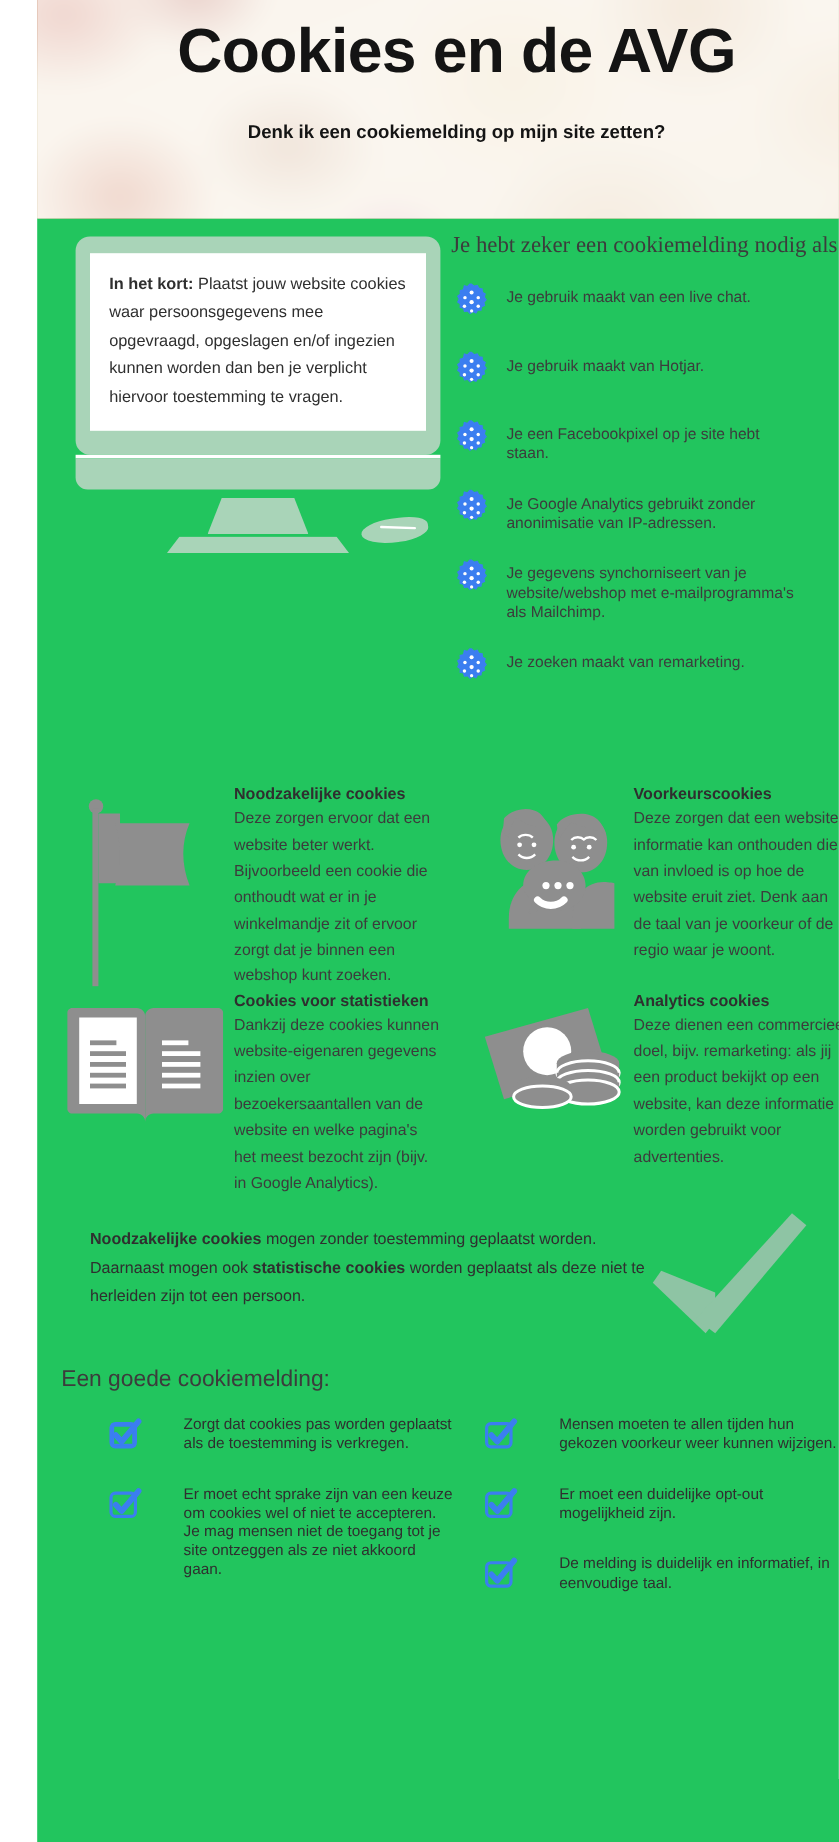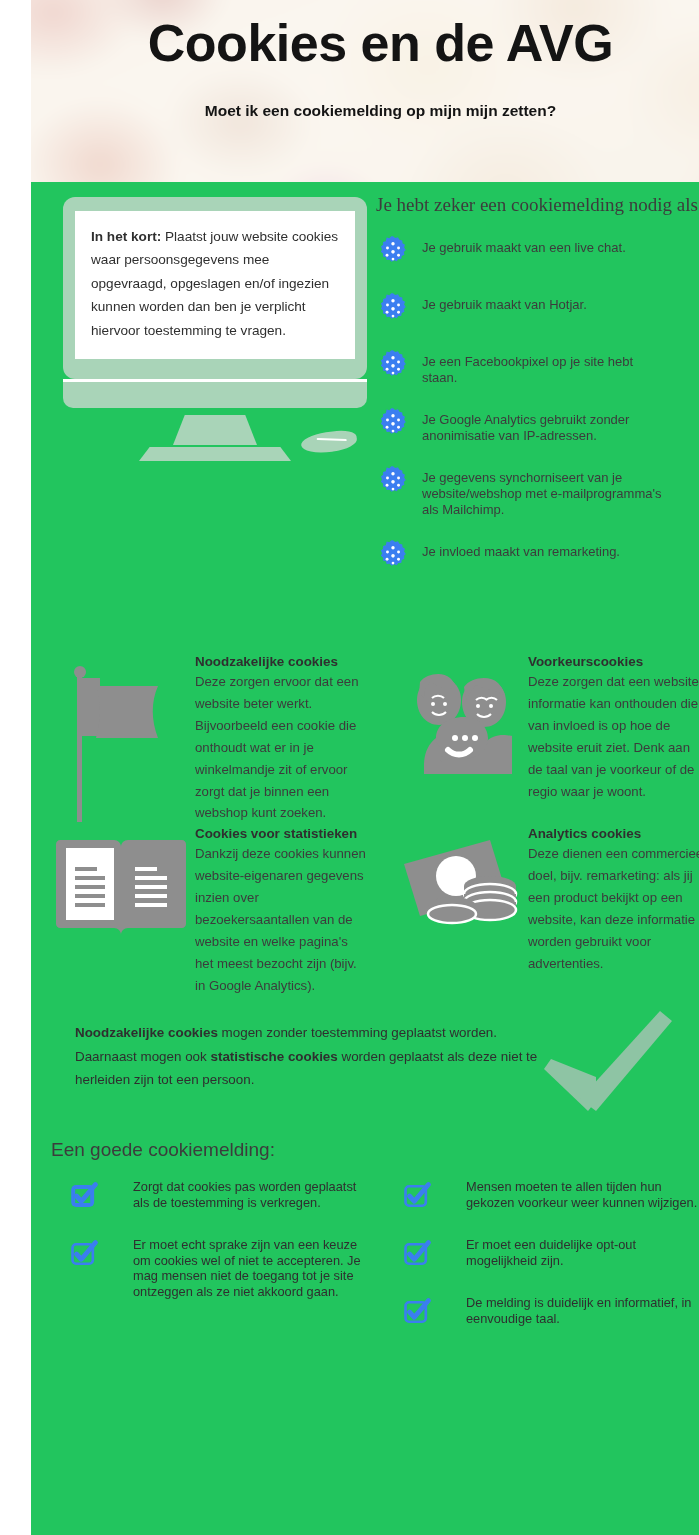--- a/index.html
+++ b/index.html
@@ -195,21 +195,21 @@
   
   .good { position: relative; padding-top: 2px; }
   .good-title {
     font-size: 19px;
     color: #3c3c3c;
     padding-left: 20px;
     margin-bottom: 18px;
   }
   .good-cols { display: flex; }
   .good-col { width: 349px; }
-  .good-col.left { padding-left: 38px; }
+  .good-col.left { padding-left: 58px; }
   .good-col.right { padding-left: 22px; }
   .good-item { display: flex; align-items: flex-start; margin-bottom: 26px; }
   .good-item .chk { flex: 0 0 64px; padding-top: 2px; }
   .good-item p {
     font-size: 12.8px;
     line-height: 1.24;
     color: #2f2f2f;
     max-width: 238px;
   }
   .chkbox svg { display: block; width: 30px; height: 30px; }
@@ -217,21 +217,21 @@
 </head>
 <body>
 
 <div class="page">
 
   <div class="header">
     <div class="hdr-photo"></div>
     <div class="hdr-veil"></div>
     <div class="hdr-inner">
       <div class="hdr-title">Cookies en de AVG</div>
-      <div class="hdr-sub">Moet ik een cookiemelding op mijn mijn zetten?</div>
+      <div class="hdr-sub">Denk ik een cookiemelding op mijn site zetten?</div>
     </div>
   </div>
 
   <div class="sec1">
 
     <div class="monitor">
       <div class="mon-body">
         <div class="mon-screen">
           <p>
             <b>In het kort:</b><span> Plaatst jouw website cookies waar persoonsgegevens mee opgevraagd, opgeslagen en/of ingezien kunnen worden dan ben je verplicht hiervoor toestemming te vragen.</span>
@@ -335,21 +335,21 @@
             <path fill="#3b7ef0" d="M20 2.6l2.6 2.1 3.3-.8 1.6 3 3.4.6.3 3.4 2.9 1.8-1.1 3.2 2 2.8-2.3 2.5.7 3.3-3.1 1.4-.6 3.4-3.4.1-1.9 2.8-3.1-1.3-2.9 1.8-2.4-2.4-3.4.3-1.1-3.2-3.3-.9.2-3.4-2.7-2.1 1.5-3.1-1.5-3.1 2.7-2.1-.2-3.4 3.3-.9L12.5 4l3.2 1 2.3-2.4z"></path>
             <circle cx="20" cy="11.5" r="2.0" fill="#fff"></circle>
             <circle cx="13.5" cy="16.5" r="1.7" fill="#fff"></circle>
             <circle cx="26.5" cy="16.5" r="1.7" fill="#fff"></circle>
             <circle cx="20" cy="21" r="2.1" fill="#fff"></circle>
             <circle cx="13" cy="25" r="1.7" fill="#fff"></circle>
             <circle cx="26.5" cy="25" r="1.7" fill="#fff"></circle>
             <circle cx="20" cy="29.5" r="1.6" fill="#fff"></circle>
           </svg>
         </span>
-        <p>Je invloed maakt van remarketing.</p>
+        <p>Je zoeken maakt van remarketing.</p>
       </div>
     </div>
   </div>
 
   <div class="types">
 
     <div class="type-row">
       <div class="type-cell">
         <div class="type-ico">
           <svg width="110" height="160" viewBox="0 0 110 160">

